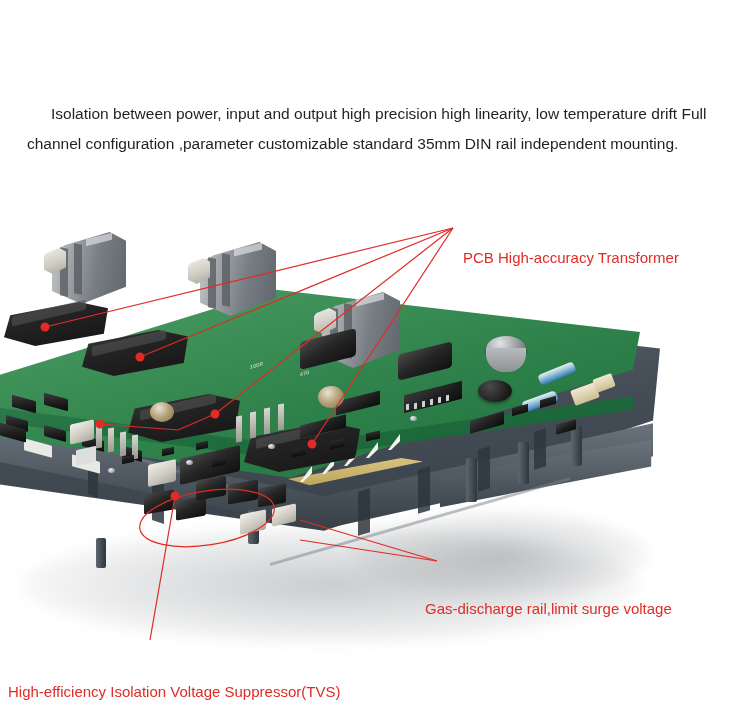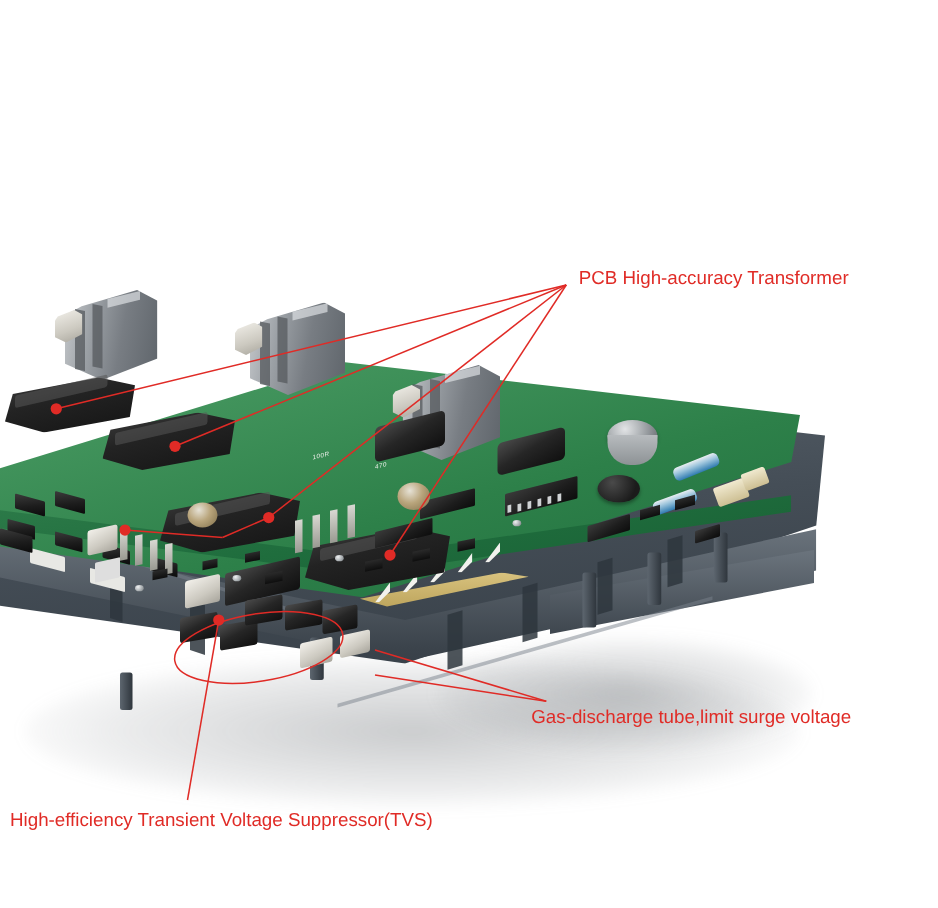--- a/index.html
+++ b/index.html
@@ -124,40 +124,42 @@
   .silkbox{position:absolute;background:#e8e8e4;border-radius:1px;}
   .silktxt{position:absolute;color:#f0f0ec;font-size:5px;letter-spacing:.4px;font-family:"Liberation Sans",sans-serif;}
   .smd{position:absolute;background:linear-gradient(180deg,#2a2a2a,#0e0e0e);}
   .solder{position:absolute;border-radius:50%;background:radial-gradient(circle at 35% 30%,#f0f2f3,#a5aaad 60%,#6f7477);}
 
   
   #anno{position:absolute;left:0;top:0;width:750px;height:726px;pointer-events:none;}
   .lbl{
     position:absolute;white-space:nowrap;
     font-family:"Liberation Sans", sans-serif;
+    margin-top:35px;
   }
   #lbl-transformer{
     left:463px;top:214px;font-size:15px;color:#e02b26;
   }
   #lbl-gas{
     left:425px;top:565px;font-size:15px;color:#e02b26;
   }
   #lbl-tvs{
     left:8px;top:648px;font-size:15px;color:#e02b26;
   }
   #lbl-tvs-sub{
     left:8px;top:670px;font-size:13px;color:#231f20;
   }
 </style>
 </head>
 <body>
 
 <div id="page">
 
 
+  <div id="intro">Isolation  between  power, input and output high precision high linearity, low temperature drift Full channel configuration ,parameter customizable standard 35mm DIN rail independent mounting.</div>
 
   <div id="photo">
 
     <div class="dev-shadow" style="left:20px;top:335px;width:620px;height:120px;"></div>
     <div class="dev-shadow" style="left:350px;top:320px;width:300px;height:90px;"></div>
 
     <div>
 
       <div class="housing-face" style="left:-40px;top:120px;width:700px;height:240px;
            clip-path:polygon(0% 36%, 52% 0%, 100% 16%, 99% 46%, 52% 92%, 4% 72%);"></div>
@@ -353,16 +355,16 @@
       <circle cx="45" cy="327" r="4.5"></circle>
       <circle cx="140" cy="357" r="4.5"></circle>
       <circle cx="215" cy="414" r="4.5"></circle>
       <circle cx="312" cy="444" r="4.5"></circle>
       <circle cx="100" cy="424" r="4.5"></circle>
       <circle cx="175" cy="496" r="4.5"></circle>
     </g>
   </svg>
 
   <div class="lbl" id="lbl-transformer">PCB High-accuracy Transformer</div>
-  <div class="lbl" id="lbl-gas">Gas-discharge tube,limit surge voltage</div>
-  <div class="lbl" id="lbl-tvs">High-efficiency Transient Voltage Suppressor(TVS)</div>
+  <div class="lbl" id="lbl-gas">Gas-discharge rail,limit surge voltage</div>
+  <div class="lbl" id="lbl-tvs">High-efficiency Isolation Voltage Suppressor(TVS)</div>
 
 </div>
 
 </body></html>

